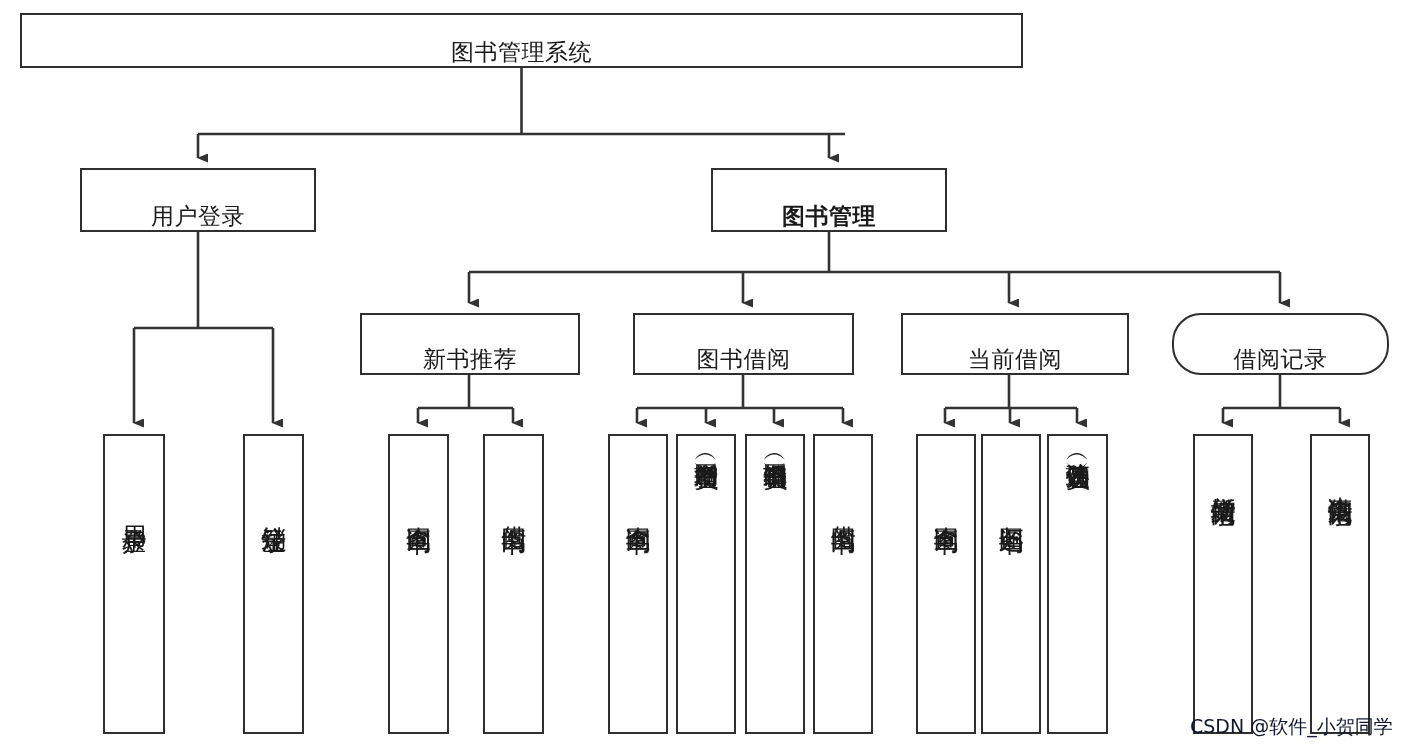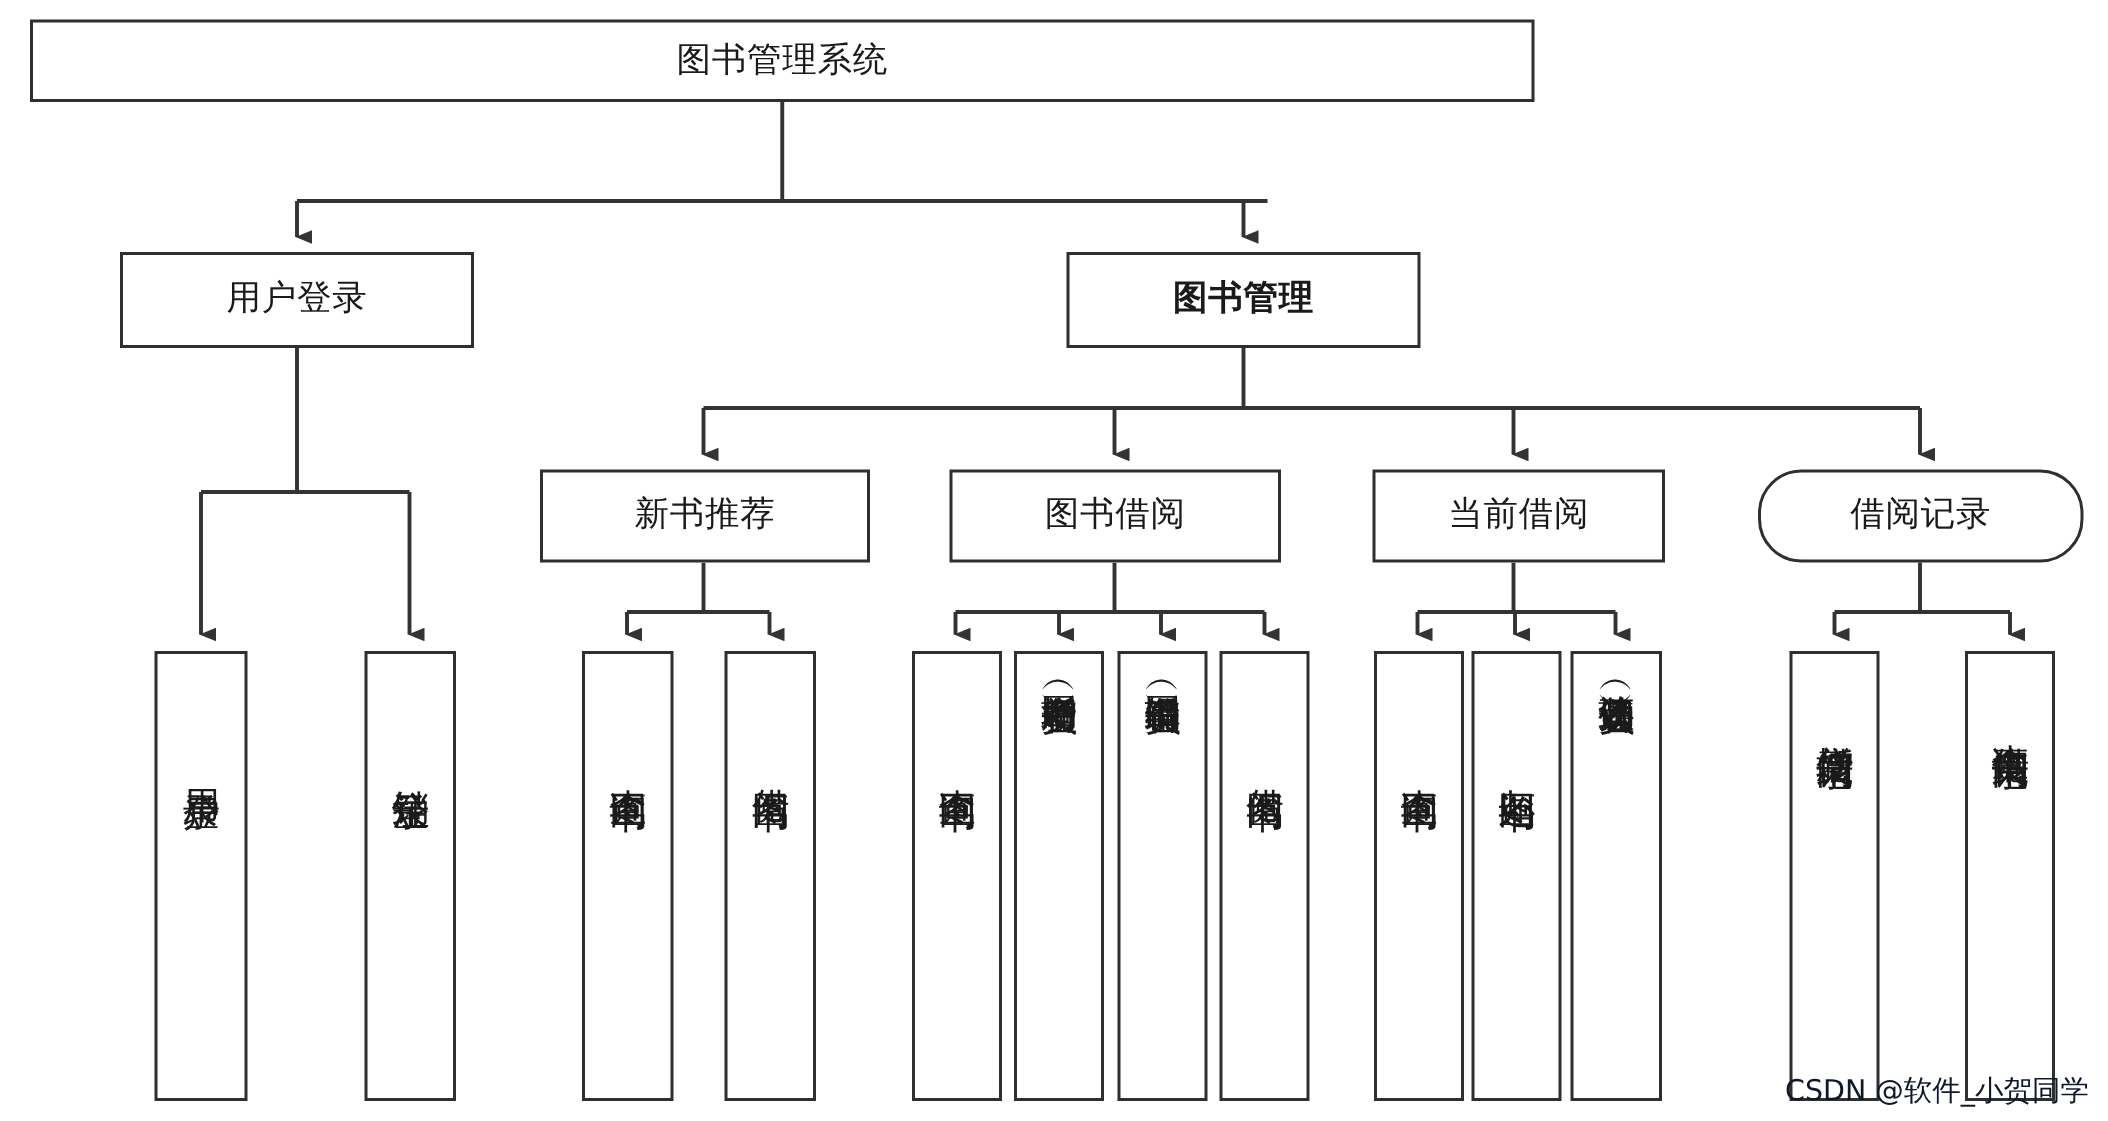--- a/index.html
+++ b/index.html
@@ -24,21 +24,21 @@
     width: 1405px;
     height: 747px;
     pointer-events: none;
   }
   .node {
     position: absolute;
     box-sizing: border-box;
     background: #ffffff;
     border: 2.5px solid #2f2f2f;
     display: flex;
-    align-items: center;
+    align-items: flex-end;
     justify-content: center;
     color: #1a1a1a;
     z-index: 3;
   }
   .node .label {
     display: block;
     text-align: center;
     line-height: 1.12;
     letter-spacing: 0.5px;
   }
@@ -139,21 +139,21 @@
   <div class="node horiz" style="left:711px; top:168px; width:236px; height:64px;font-weight:bold;">
     <span class="label">图书管理</span>
   </div>
 
   <div class="node horiz" style="left:633px; top:313px; width:221px; height:62px;">
     <span class="label">图书借阅</span>
   </div>
   <div class="node horiz" style="left:360px; top:313px; width:220px; height:62px;">
     <span class="label">新书推荐</span>
   </div>
-  <div class="node horiz" style="left:901px; top:313px; width:195px; height:62px;margin-left:14px;">
+  <div class="node horiz" style="left:901px; top:313px; width:228px; height:62px;">
     <span class="label">当前借阅</span>
   </div>
   <div class="node horiz" style="left:1172px; top:313px; width:217px; height:62px;border-radius:29px;">
     <span class="label">借阅记录</span>
   </div>
 
   <div class="node vert" style="left:103px; top:434px; width:62px; height:300px; padding-top:70px;">
     <span class="label">用户登录</span>
   </div>
   <div class="node vert" style="left:243px; top:434px; width:61px; height:300px; padding-top:70px;">

